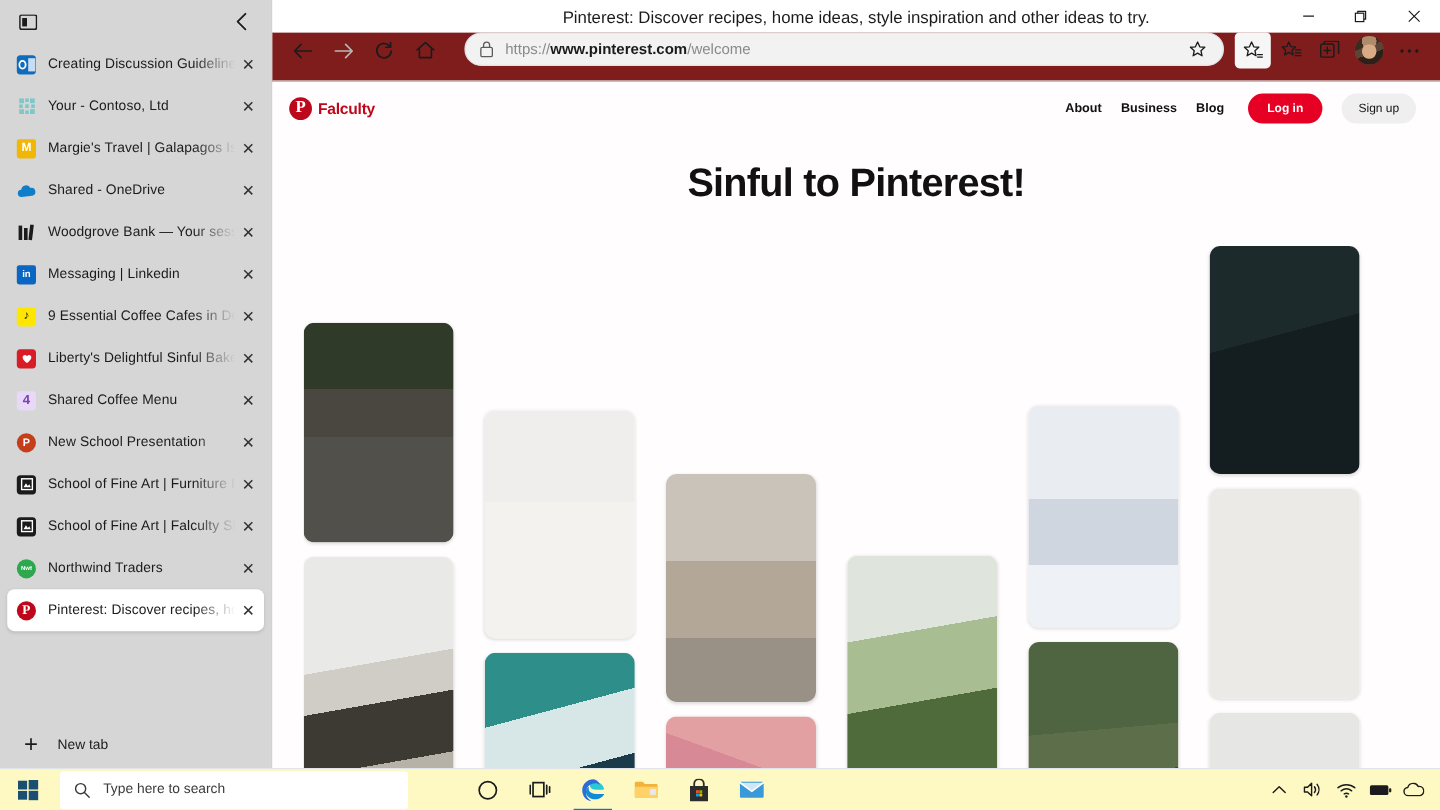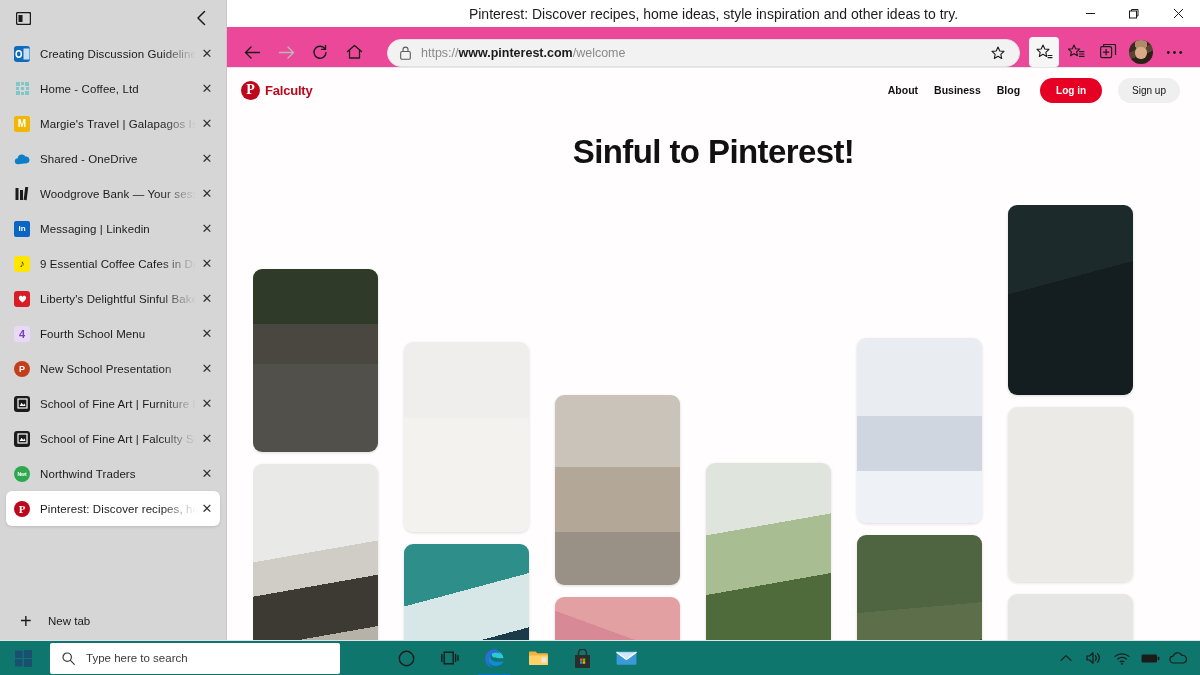--- a/index.html
+++ b/index.html
@@ -86,23 +86,23 @@
     background: #ffffff;
   }
   .win-title { font-size: 14px; color: #1b1b1b; }
   .wincontrols { position: absolute; right: 0; top: 0; display: flex; height: 27px; }
   .wc {
     width: 44px; height: 27px; display: flex; align-items: center; justify-content: center;
     cursor: pointer; color: #1b1b1b;
   }
 
   .toolbar {
-    height: 41px; display: flex; align-items: flex-end;
+    height: 41px; display: flex; align-items: flex-start;
     padding: 0 10px 0 10px;
-    background: #ec4899;
+    background: #7f1d1d;
     border-bottom: 1px solid #e6e6e6;
   }
   .tb-btn {
     width: 30px; height: 30px; min-width: 30px;
     display: flex; align-items: center; justify-content: center;
     border-radius: 4px; cursor: pointer; color: #1b1b1b; margin-right: 4px;
   }
   .tb-btn.disabled { color: #b9b9b9; cursor: default; }
 
   .omnibox {
@@ -171,21 +171,21 @@
   .masonry {
     position: absolute; left: 26px; top: 136px; width: 920px; height: 440px;
     overflow: hidden;
   }
   .pin { width: 125px; border-radius: 9px; overflow: hidden; margin-bottom: 12px; cursor: pointer; position: relative; }
   .pin .ph { width: 100%; height: 100%; position: absolute; inset: 0; }
 
   
   .taskbar {
     position: absolute; left: 0; bottom: 0; width: 1200px; height: 35px;
-    background: #0f766e; display: flex; align-items: center;
+    background: #fef9c3; display: flex; align-items: center;
     border-top: 1px solid #dfe3ea;
   }
   .start {
     width: 46px; height: 35px; display: flex; align-items: center; justify-content: center; cursor: pointer;
   }
   .search-box {
     width: 290px; height: 31px; margin-left: 4px;
     background: #ffffff; border-radius: 2px;
     display: flex; align-items: center; padding-left: 12px; cursor: text;
   }
@@ -242,21 +242,21 @@
                 <rect x="10" y="1" width="4" height="4"></rect>
                 <rect x="1" y="6" width="3" height="3"></rect>
                 <rect x="6" y="6" width="3" height="3"></rect>
                 <rect x="11" y="6" width="3" height="3"></rect>
                 <rect x="1" y="10" width="4" height="4"></rect>
                 <rect x="6" y="11" width="3" height="3"></rect>
                 <rect x="10" y="10" width="4" height="4"></rect>
               </g>
             </svg>
           </span>
-          <span class="tab-title">Home - Coffee, Ltd</span>
+          <span class="tab-title">Your - Contoso, Ltd</span>
           <span class="tab-close">✕</span>
         </div>
         <div class="tab-row">
           <span class="tab-fav" style="background: rgb(242, 183, 5); border-radius: 2px; color: rgb(255, 255, 255); font-size: 10px; font-weight: bold;">M</span>
           <span class="tab-title">Margie's Travel | Galapagos Isla</span>
           <span class="tab-close">✕</span>
         </div>
         <div class="tab-row">
           <span class="tab-fav" style="background: transparent;">
             <svg width="16" height="12" viewBox="0 0 16 12">
@@ -292,21 +292,21 @@
             <svg width="11" height="11" viewBox="0 0 11 11">
               <rect x="0" y="0" width="11" height="11" fill="#d81d26"></rect>
               <path d="M5.5 9.5 C2 7 1 4.6 2.6 3.2 C3.8 2.2 5 3 5.5 3.9 C6 3 7.2 2.2 8.4 3.2 C10 4.6 9 7 5.5 9.5Z" fill="#fff"></path>
             </svg>
           </span>
           <span class="tab-title">Liberty's Delightful Sinful Baker</span>
           <span class="tab-close">✕</span>
         </div>
         <div class="tab-row">
           <span class="tab-fav" style="background: rgb(232, 217, 247); color: rgb(122, 63, 181); font-size: 11px; font-weight: bold;">4</span>
-          <span class="tab-title">Fourth School Menu</span>
+          <span class="tab-title">Shared Coffee Menu</span>
           <span class="tab-close">✕</span>
         </div>
         <div class="tab-row">
           <span class="tab-fav" style="background: rgb(196, 62, 28); border-radius: 50%; font-size: 9px;">P</span>
           <span class="tab-title">New School Presentation</span>
           <span class="tab-close">✕</span>
         </div>
         <div class="tab-row">
           <span class="tab-fav" style="background: rgb(27, 27, 27);">
             <svg width="11" height="11" viewBox="0 0 11 11">

